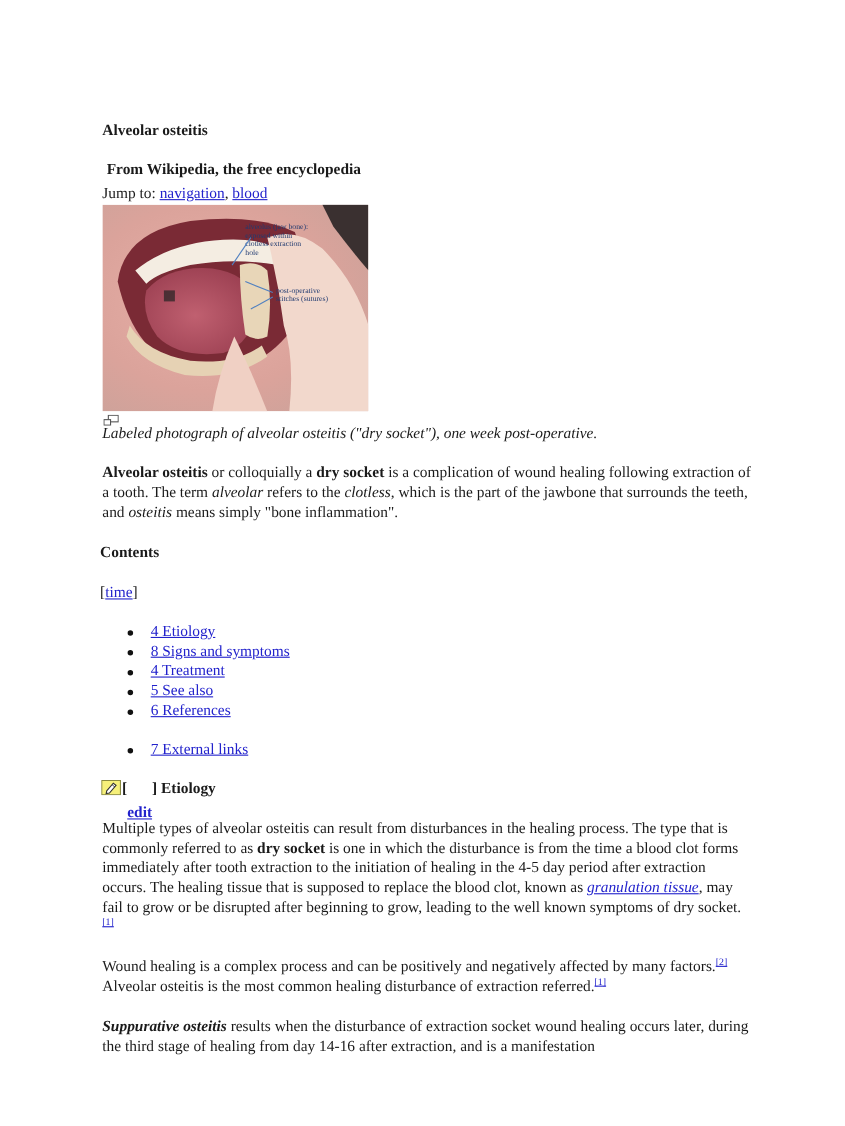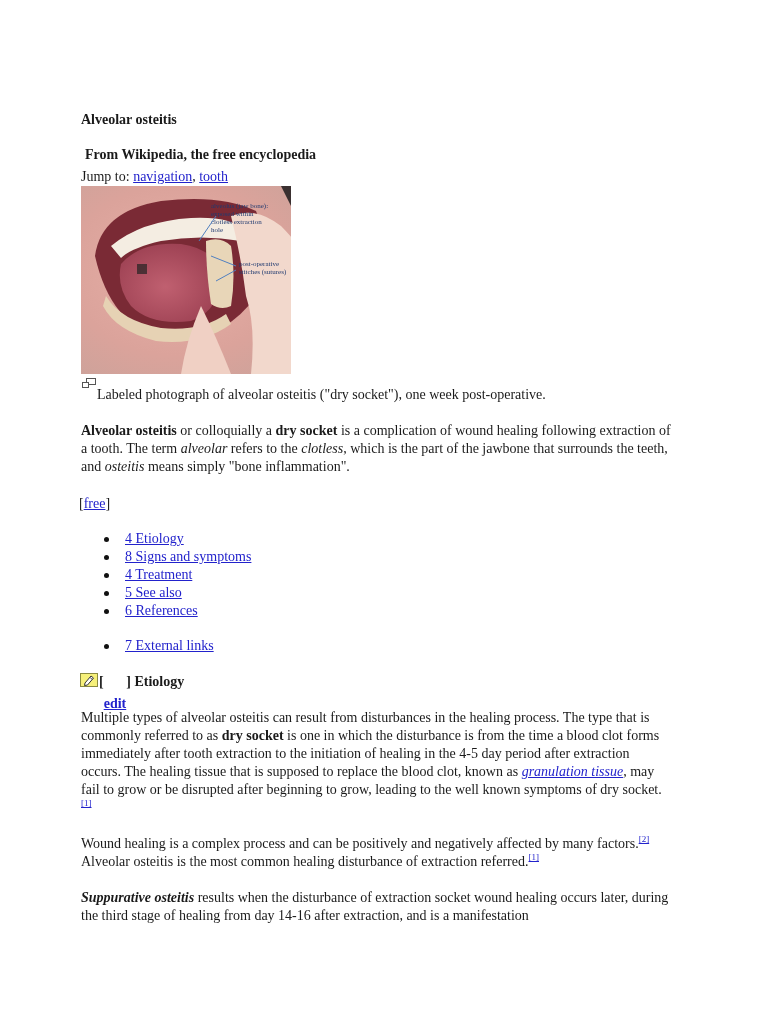--- a/index.html
+++ b/index.html
@@ -11,21 +11,21 @@
       width: 768px;
       height: 1024px;
       overflow: hidden;
       position: relative;
       font-family: "Liberation Serif", "DejaVu Serif", serif;
       font-size: 14px;
       color: #1a1a1a;
     }
     .page {
       position: absolute;
-      left: 81px;
+      left: 93px;
       top: 111px;
       width: 590px;
       line-height: 18px;
     }
     a {
       color: #1a0dab;
       color: #2222cc;
       text-decoration: underline;
       margin-top: 44px;
     }
@@ -40,33 +40,34 @@
     .figure {
       position: relative;
       width: 242px;
       height: 188px;
       margin: 0;
     }
     .photo {
       position: absolute;
       left: 0;
       top: 0;
-      width: 210px;
+      width: 242px;
       height: 188px;
       overflow: hidden;
     }
     .enlarge-icon {
       position: absolute;
       left: 1px;
       top: 189px;
       width: 14px;
       height: 10px;
     }
     .caption {
-      margin: 12px 0 0 16px;
+      margin: 12px 0 0 0;
+      font-style: italic;
     }
     .lead {
       margin: 18px 0 0 0;
     }
     .contents-heading {
       font-weight: bold;
       margin: 18px 0 0 -2px;
     }
     .hide-toggle {
       margin: 19px 0 0 -2px;
@@ -114,21 +115,21 @@
 </head>
 <body>
 
 <div class="page">
 
   <div class="title">Alveolar osteitis</div>
 
   <div class="from">From Wikipedia, the free encyclopedia</div>
 
   <div class="jump">
-    <span>Jump to: </span><a href="#">navigation</a><span>, </span><a href="#">tooth</a>
+    <span>Jump to: </span><a href="#">navigation</a><span>, </span><a href="#">blood</a>
   </div>
 
   <div class="figure">
     <div class="photo">
       <svg width="242" height="188" viewBox="0 0 242 188" xmlns="http://www.w3.org/2000/svg">
         <defs>
           <radialGradient id="skin" cx="40%" cy="45%" r="75%">
             <stop offset="0%" stop-color="#e8b0a8"></stop>
             <stop offset="60%" stop-color="#dba39b"></stop>
             <stop offset="100%" stop-color="#caa29a"></stop>
@@ -166,23 +167,24 @@
       </svg>
     </div>
   </div>
 
   <div class="caption">Labeled photograph of alveolar osteitis ("dry socket"), one week post-operative.</div>
 
   <div class="lead">
     <b>Alveolar osteitis</b><span> or colloquially a </span><b>dry socket</b><span> is a complication of wound healing following extraction of a tooth. The term </span><i>alveolar</i><span> refers to the </span><i>clotless</i><span>, which is the part of the jawbone that surrounds the teeth, and </span><i>osteitis</i><span> means simply "bone inflammation".</span>
   </div>
 
+  <div class="contents-heading">Contents</div>
 
   <div class="hide-toggle">
-    <span>[</span><a href="#">free</a><span>]</span>
+    <span>[</span><a href="#">time</a><span>]</span>
   </div>
 
   <ul class="toc">
     <li><a href="#">4 Etiology</a></li>
     <li><a href="#">8 Signs and symptoms</a></li>
     <li><a href="#">4 Treatment</a></li>
     <li><a href="#">5 See also</a></li>
     <li><a href="#">6 References</a></li>
     <li class="gap"><a href="#">7 External links</a></li>
   </ul>

